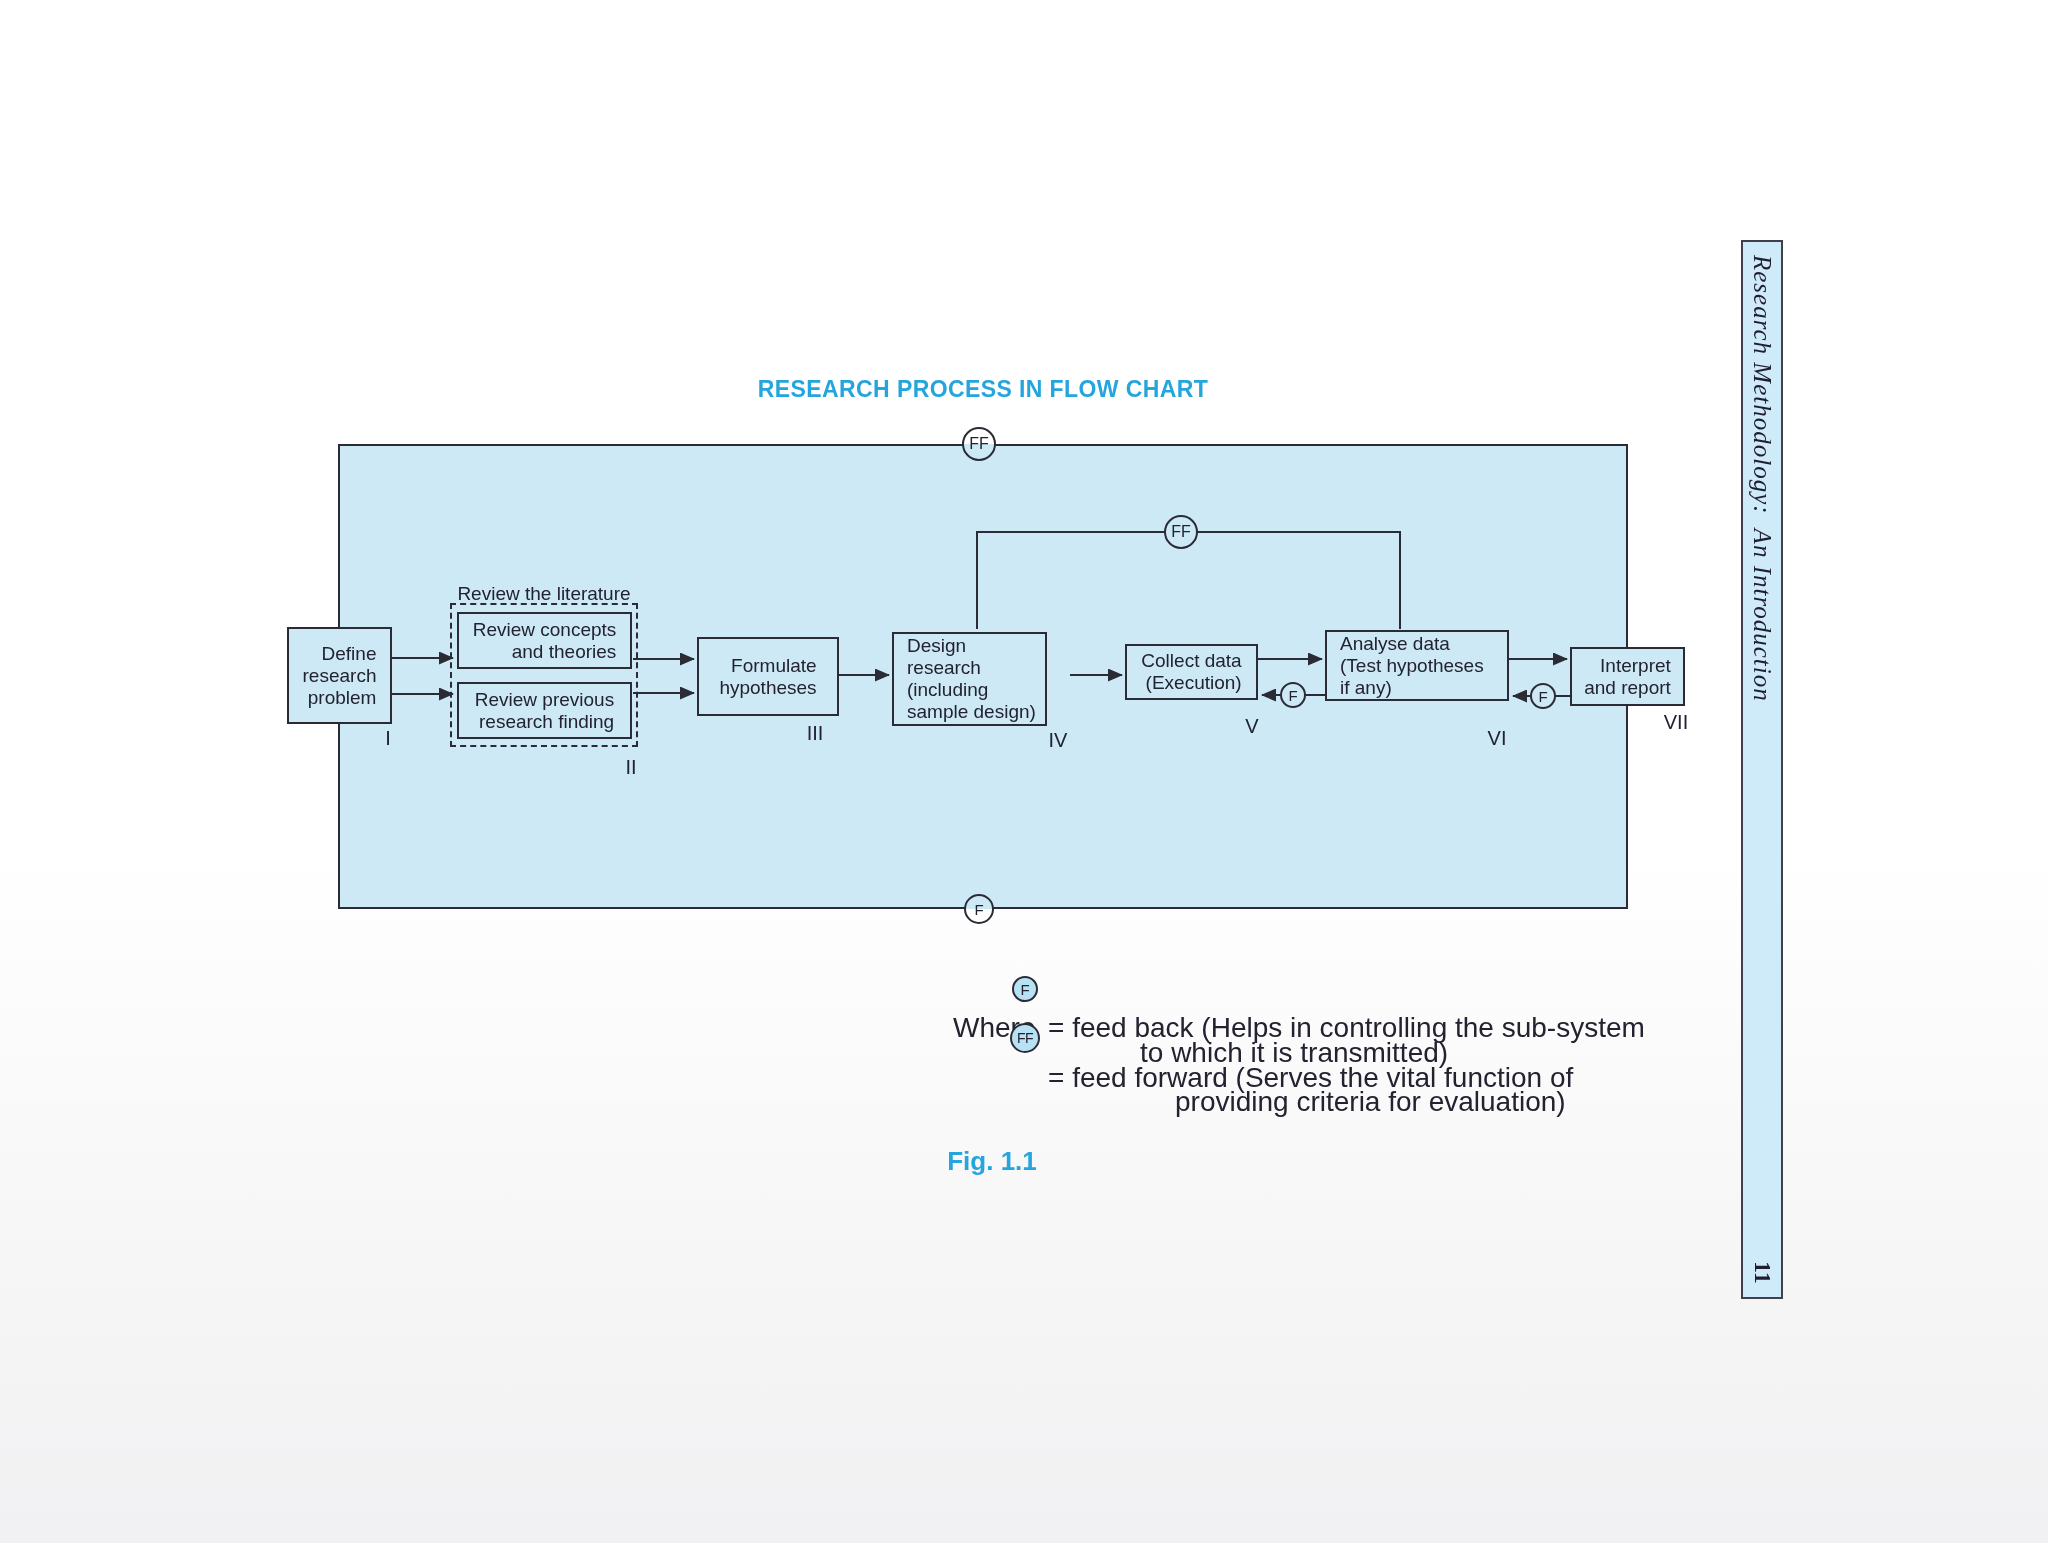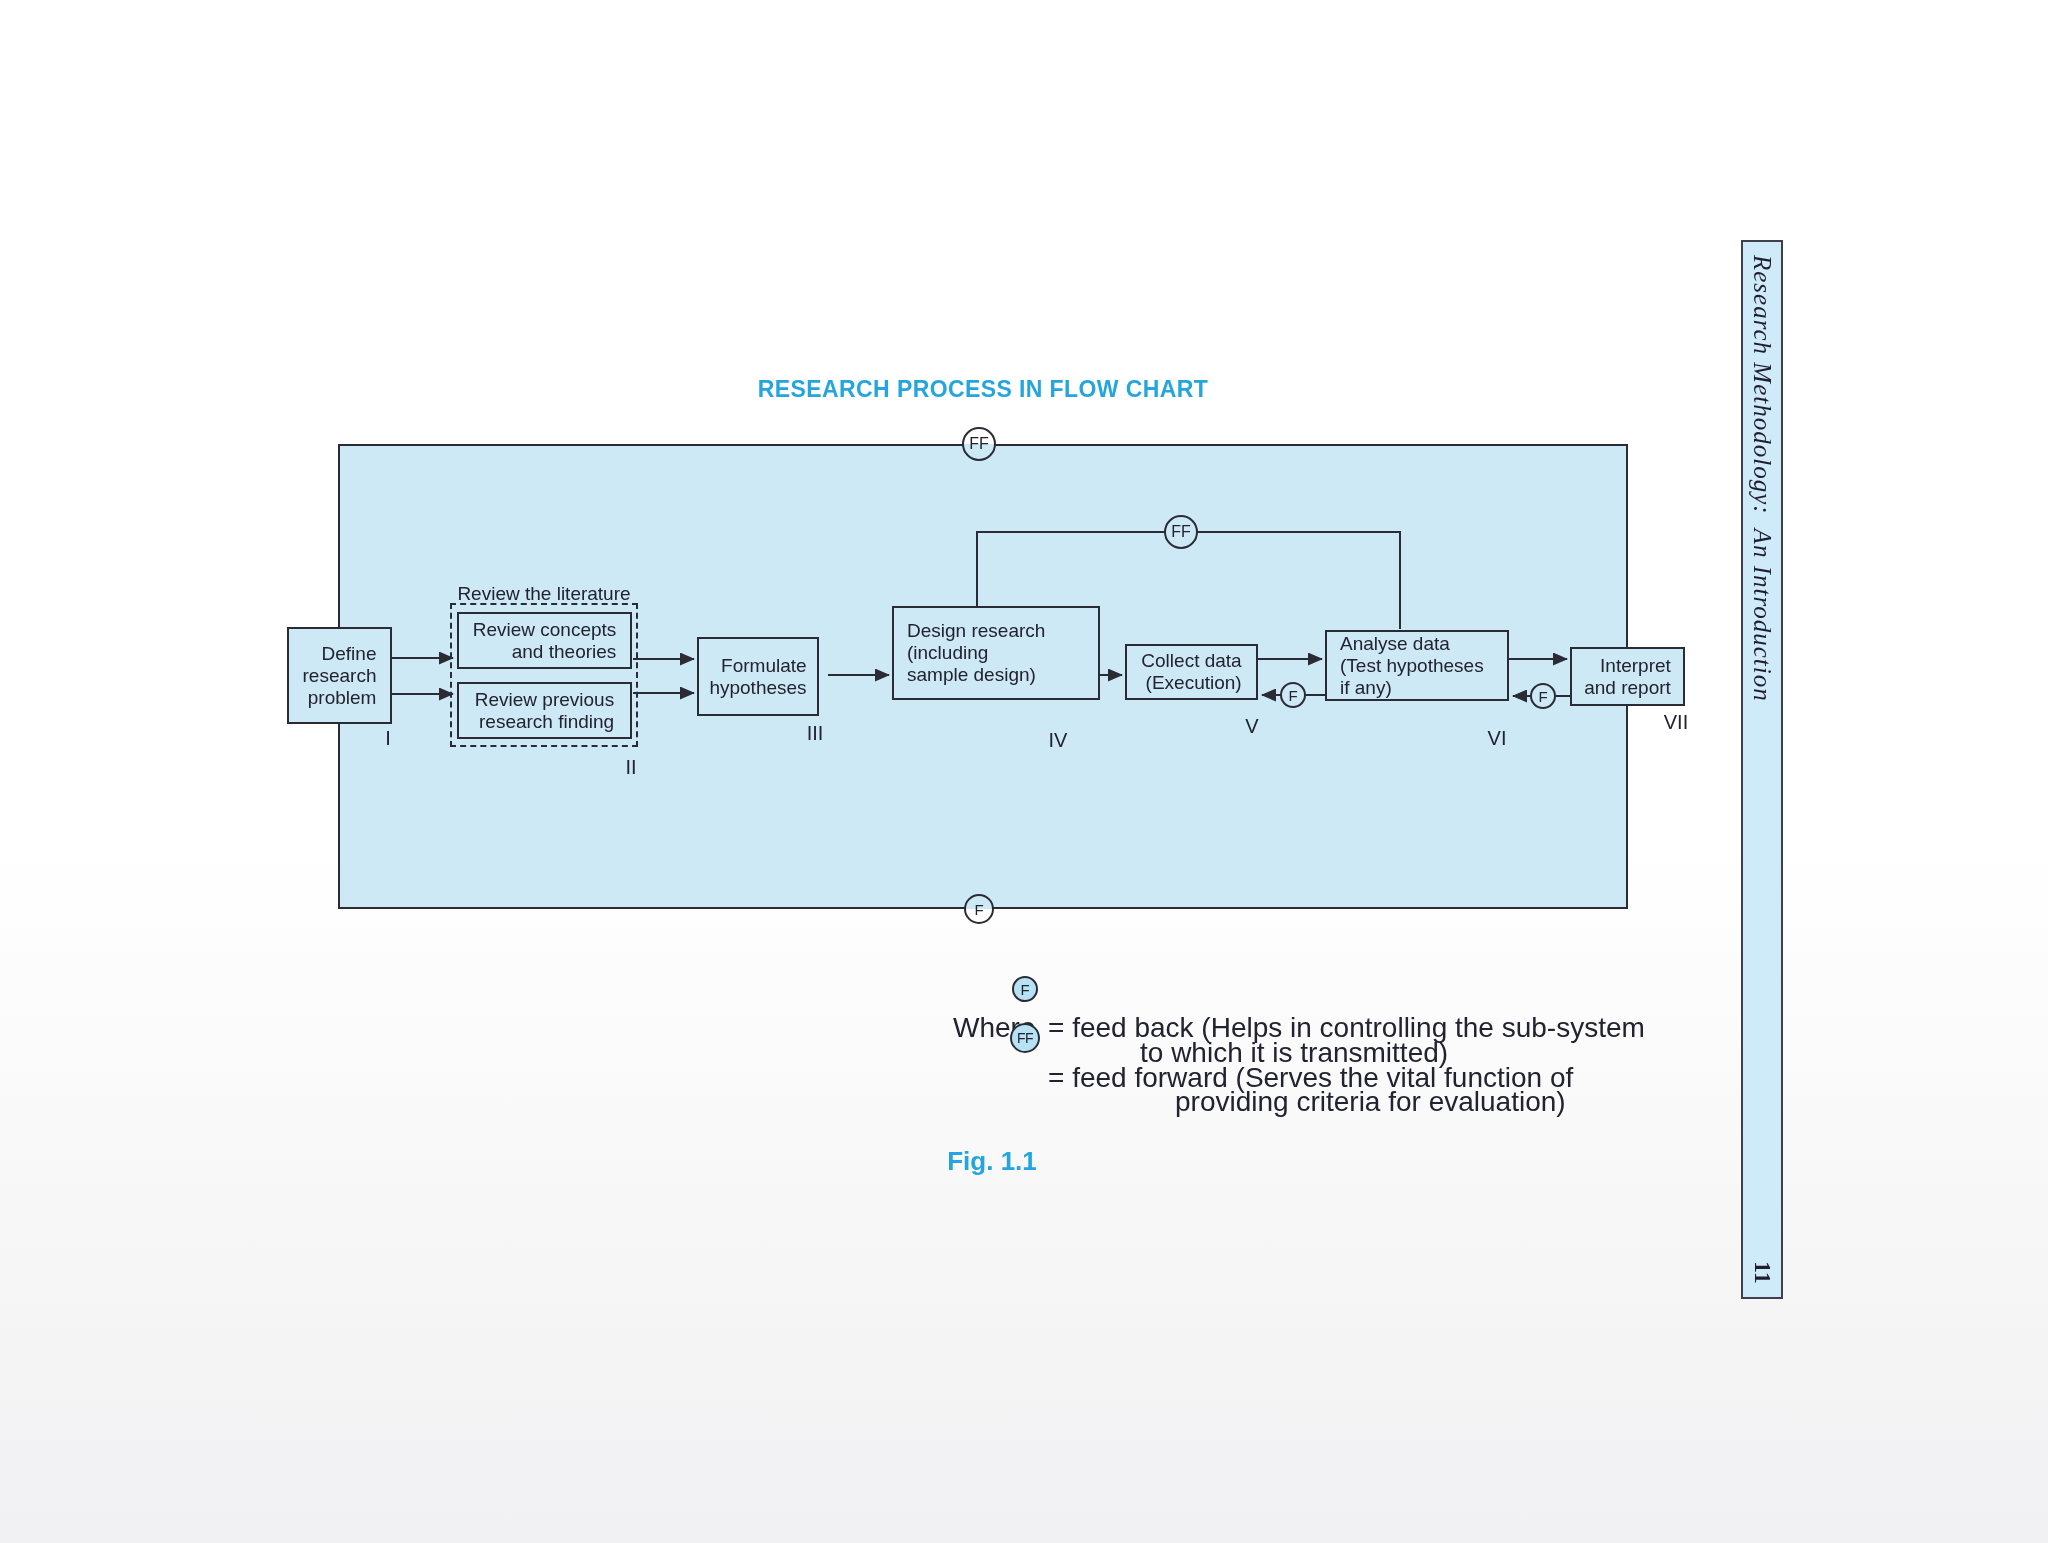--- a/index.html
+++ b/index.html
@@ -105,23 +105,23 @@
   <div id="dashed-box"></div>
   <div class="grouplabel">Review the literature</div>
 
   <div class="node" style="left:287px;top:627px;width:105px;height:97px;">Define
 research
 problem</div>
   <div class="node" style="left:457px;top:612px;width:175px;height:57px;">Review concepts
 and theories</div>
   <div class="node" style="left:457px;top:682px;width:175px;height:57px;">Review previous
 research finding</div>
-  <div class="node" style="left:697px;top:637px;width:122px;height:79px;">Formulate
+  <div class="node" style="left:697px;top:637px;width:142px;height:79px;">Formulate
 hypotheses</div>
-  <div class="node leftal" style="left:892px;top:606px;width:208px;height:94px;">Design research
+  <div class="node leftal" style="left:892px;top:632px;width:155px;height:94px;">Design research
 (including
 sample design)</div>
   <div class="node" style="left:1125px;top:644px;width:133px;height:56px;">Collect data
 (Execution)</div>
   <div class="node leftal" style="left:1325px;top:630px;width:184px;height:71px;">Analyse data
 (Test hypotheses
 if any)</div>
   <div class="node" style="left:1570px;top:647px;width:115px;height:59px;">Interpret
 and report</div>
 

